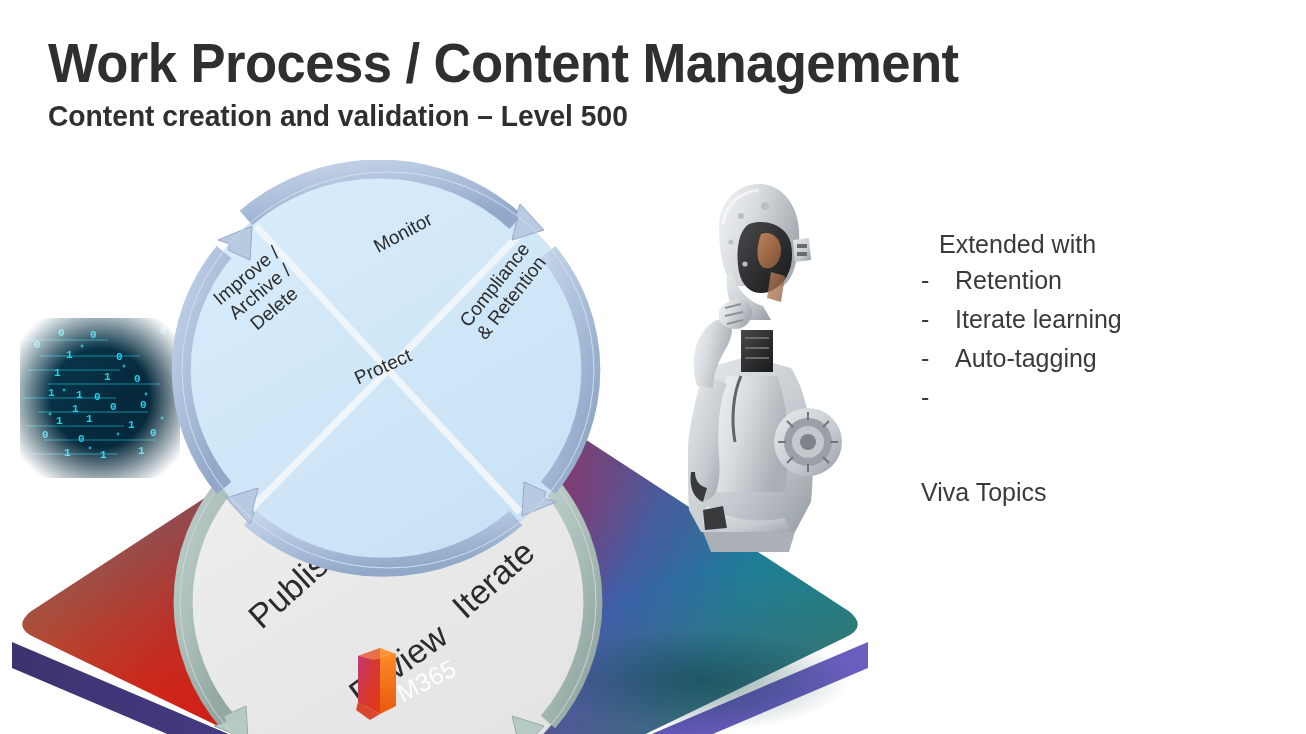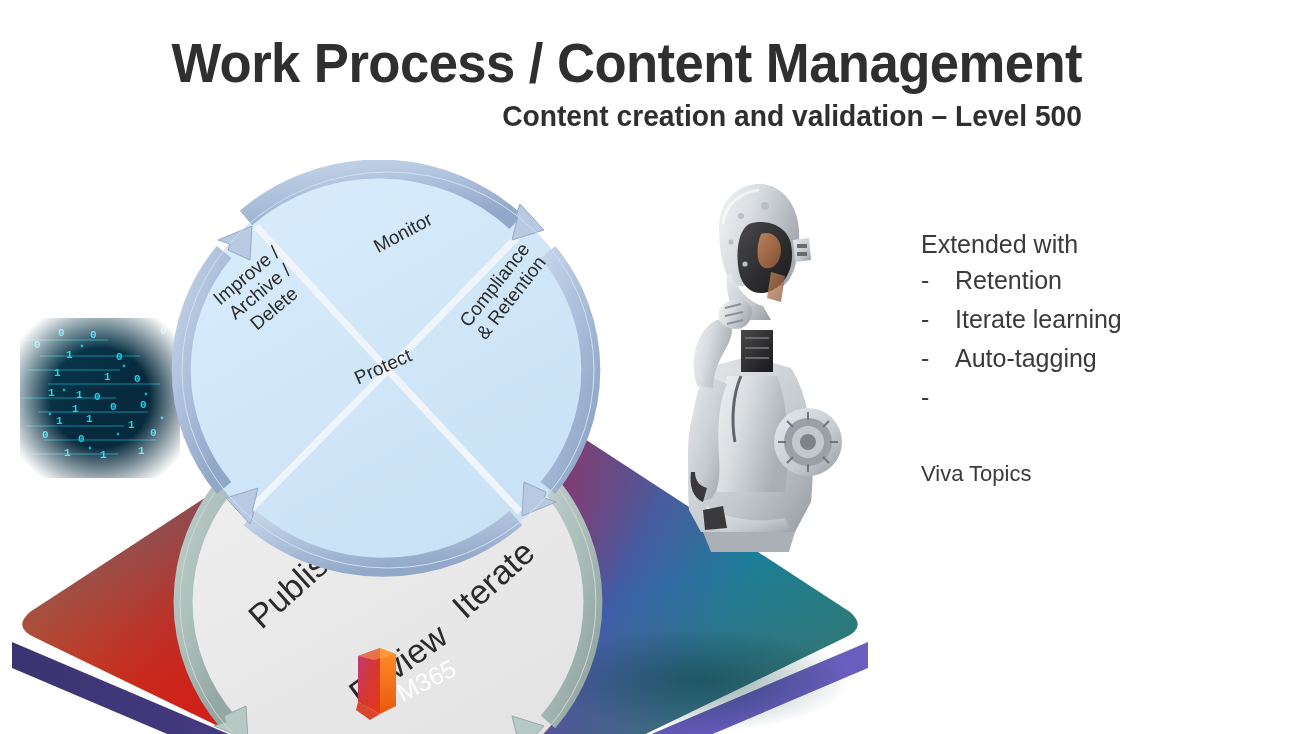--- a/index.html
+++ b/index.html
@@ -15,21 +15,20 @@
     font-family: "Liberation Sans", sans-serif;
     color: #333333;
   }
 
   
   #title-block {
     position: absolute;
     left: 48px;
     top: 34px;
     width: 1100px;
-    text-align: right;
   }
   #slide-title {
     font-size: 56px;
     font-weight: bold;
     line-height: 1.04;
     letter-spacing: -0.6px;
     color: #2f2f2f;
     white-space: nowrap;
     transform: scaleX(0.94);
     transform-origin: left center;
@@ -50,37 +49,38 @@
     position: absolute;
     left: 921px;
     top: 228px;
     width: 370px;
   }
   #side-heading {
     font-size: 25px;
     color: #3a3a3a;
     line-height: 1.35;
     margin-bottom: 6px;
+    margin-left: 18px;
   }
   .side-bullet {
     display: flex;
     font-size: 25px;
     color: #3a3a3a;
     line-height: 1.0;
     margin-bottom: 14px;
   }
   .side-bullet .dash {
     width: 34px;
     flex: 0 0 34px;
     color: #3a3a3a;
   }
   #side-footnote {
-    font-size: 22px;
+    font-size: 25px;
     color: #3a3a3a;
-    margin-top: 51px;
+    margin-top: 68px;
   }
 
   
   #graphic-stage {
     position: absolute;
     left: 0px;
     top: 150px;
     width: 900px;
     height: 584px;
   }

